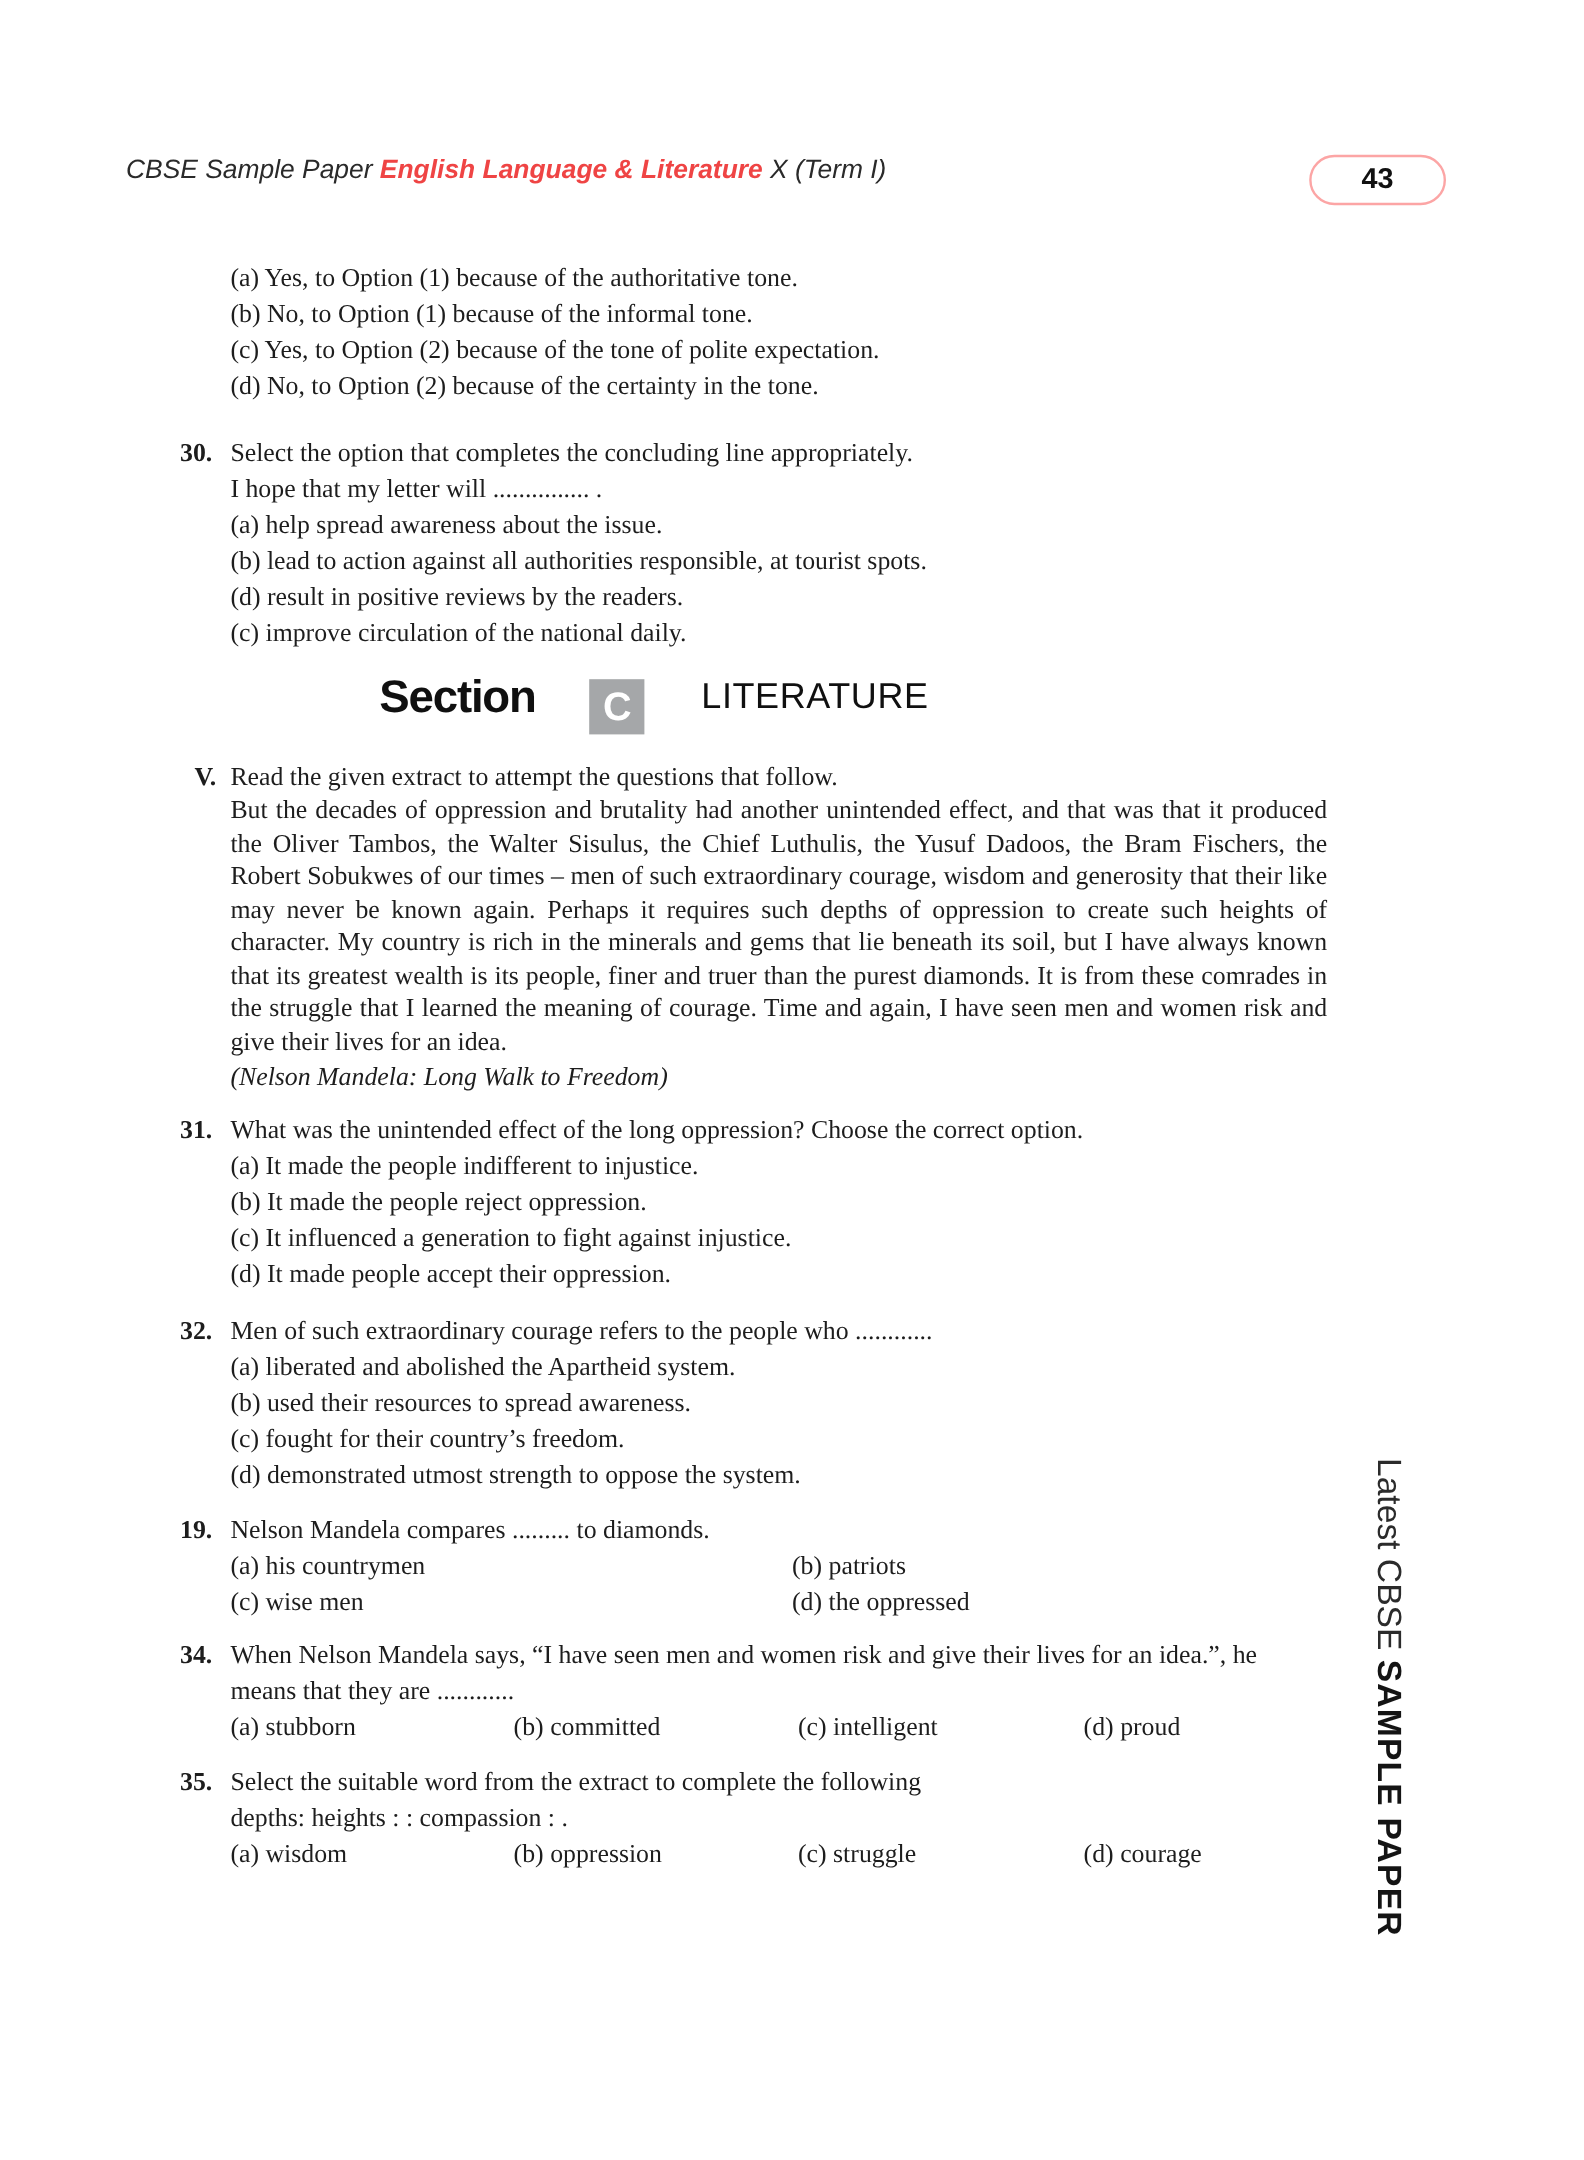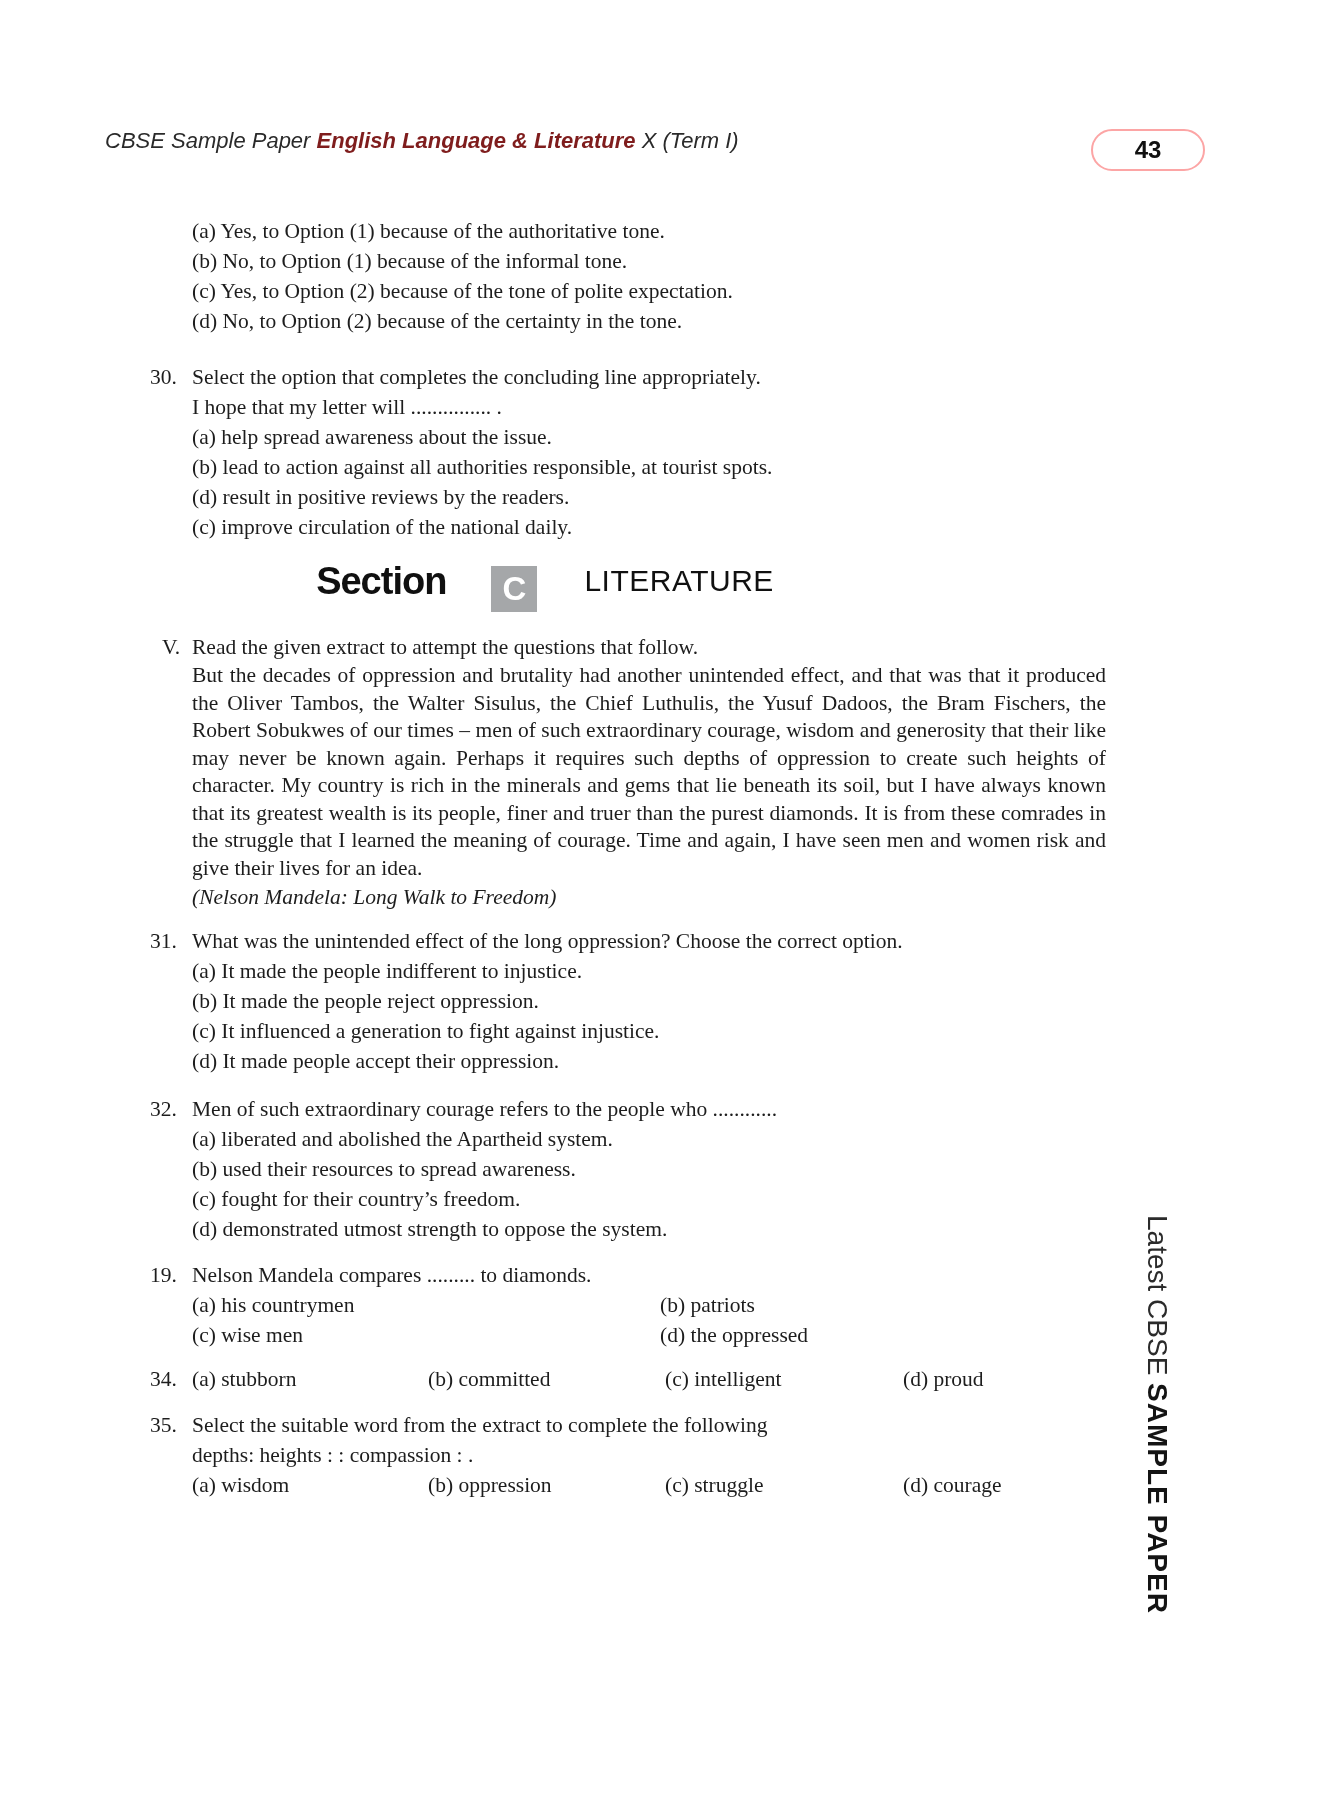--- a/index.html
+++ b/index.html
@@ -8,34 +8,34 @@
     background:#ffffff; color:#1d1d1d; overflow:hidden;
     font-family:"Liberation Serif", serif;
   }
 
   
   .header {
     position:absolute; top:128px; left:105px;
     font-family:"Liberation Sans", sans-serif; font-style:italic;
     font-size:22px; color:#2a2a2a; white-space:nowrap;
   }
-  .header .bold { font-weight:bold; color:#7f1d1d; }
+  .header .bold { font-weight:bold; color:#ef4444; }
   .page-badge {
     position:absolute; top:129px; left:1091px; width:110px; height:38px;
     border:2px solid #fca5a5; border-radius:21px;
     display:flex; align-items:center; justify-content:center;
     font-family:"Liberation Sans", sans-serif; font-weight:bold;
     font-size:24px; color:#111; background:#fff;
   }
 
   
   .content { position:absolute; left:150px; top:216px; width:960px;
              font-size:21.5px; line-height:30px; }
   .qrow { display:flex; }
-  .qnum { flex:none; width:42px; font-weight:normal; }
+  .qnum { flex:none; width:42px; font-weight:bold; }
   .qnum.roman { padding-left:12px; width:30px; }
   .qbody { flex:1; min-width:0; padding-right:4px; }
   .opt-line { line-height:30px; }
   .opts-indent { margin-left:42px; }
 
   .justified { text-align:justify; }
   .extract { line-height:27.5px; text-align:justify; }
   .source { font-style:italic; line-height:30px; }
 
   
@@ -157,20 +157,21 @@
           <div class="opt-line">(b) patriots</div>
           <div class="opt-line">(c) wise men</div>
           <div class="opt-line">(d) the oppressed</div>
         </div>
       </div>
     </div>
 
     <div class="qrow mt-q34">
       <div class="qnum">34.</div>
       <div class="qbody">
+        <div>When Nelson Mandela says, “I have seen men and women risk and give their lives for an idea.”, he means that they are ............</div>
         <div class="grid-4col">
           <div class="opt-line">(a) stubborn</div>
           <div class="opt-line">(b) committed</div>
           <div class="opt-line">(c) intelligent</div>
           <div class="opt-line">(d) proud</div>
         </div>
       </div>
     </div>
 
     <div class="qrow mt-q35">

